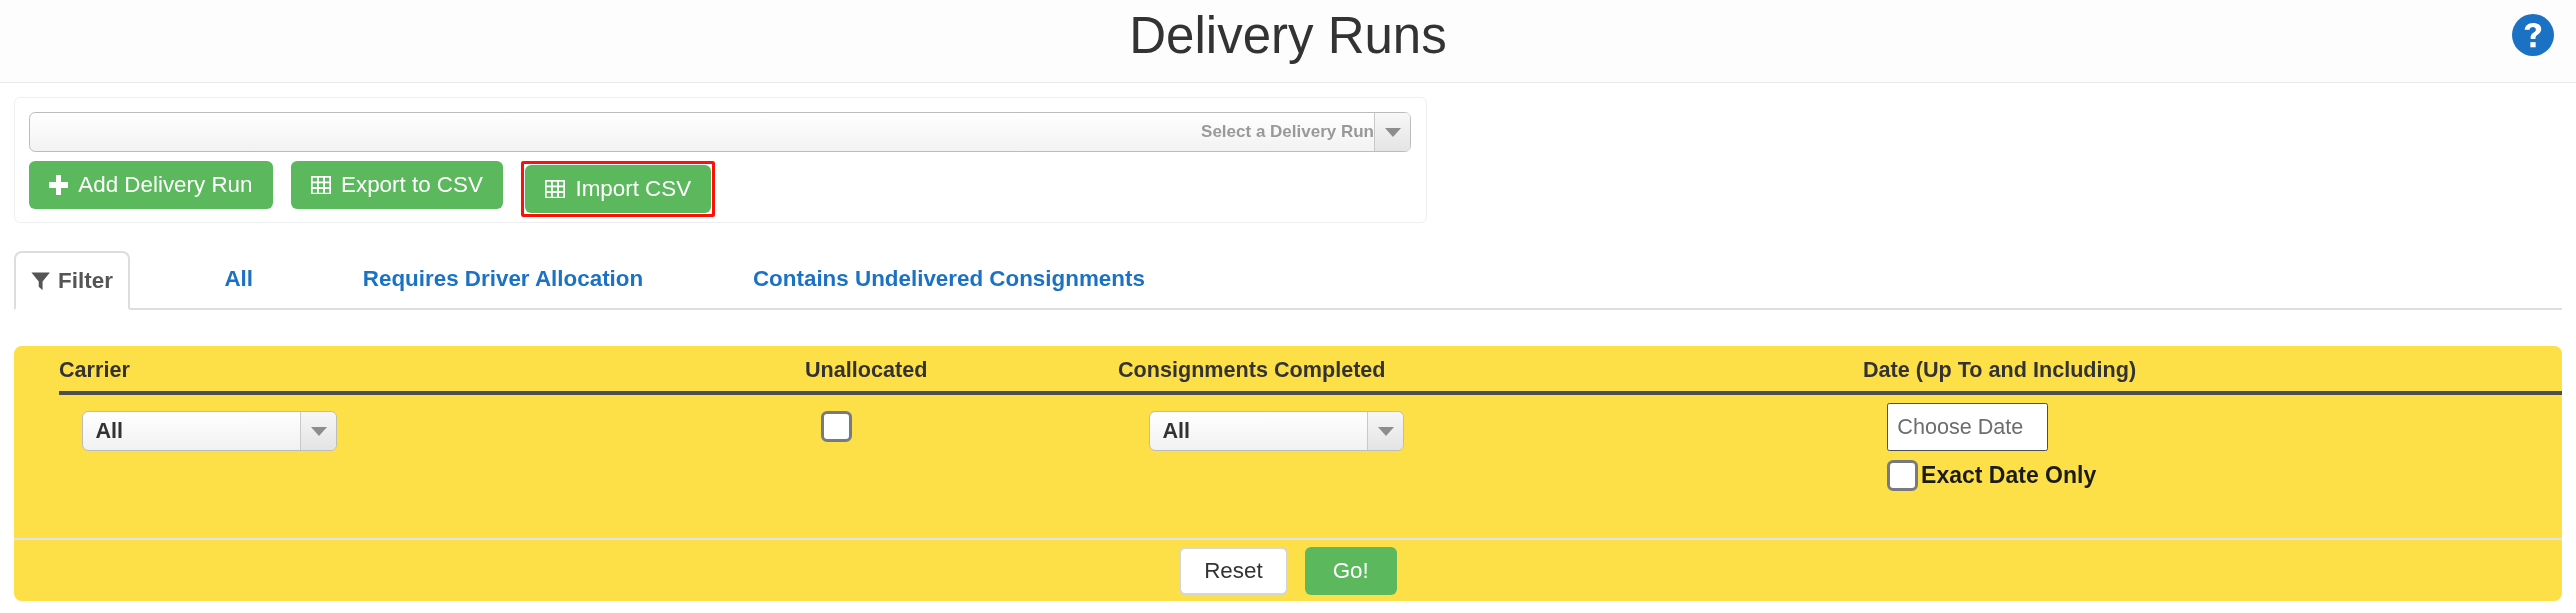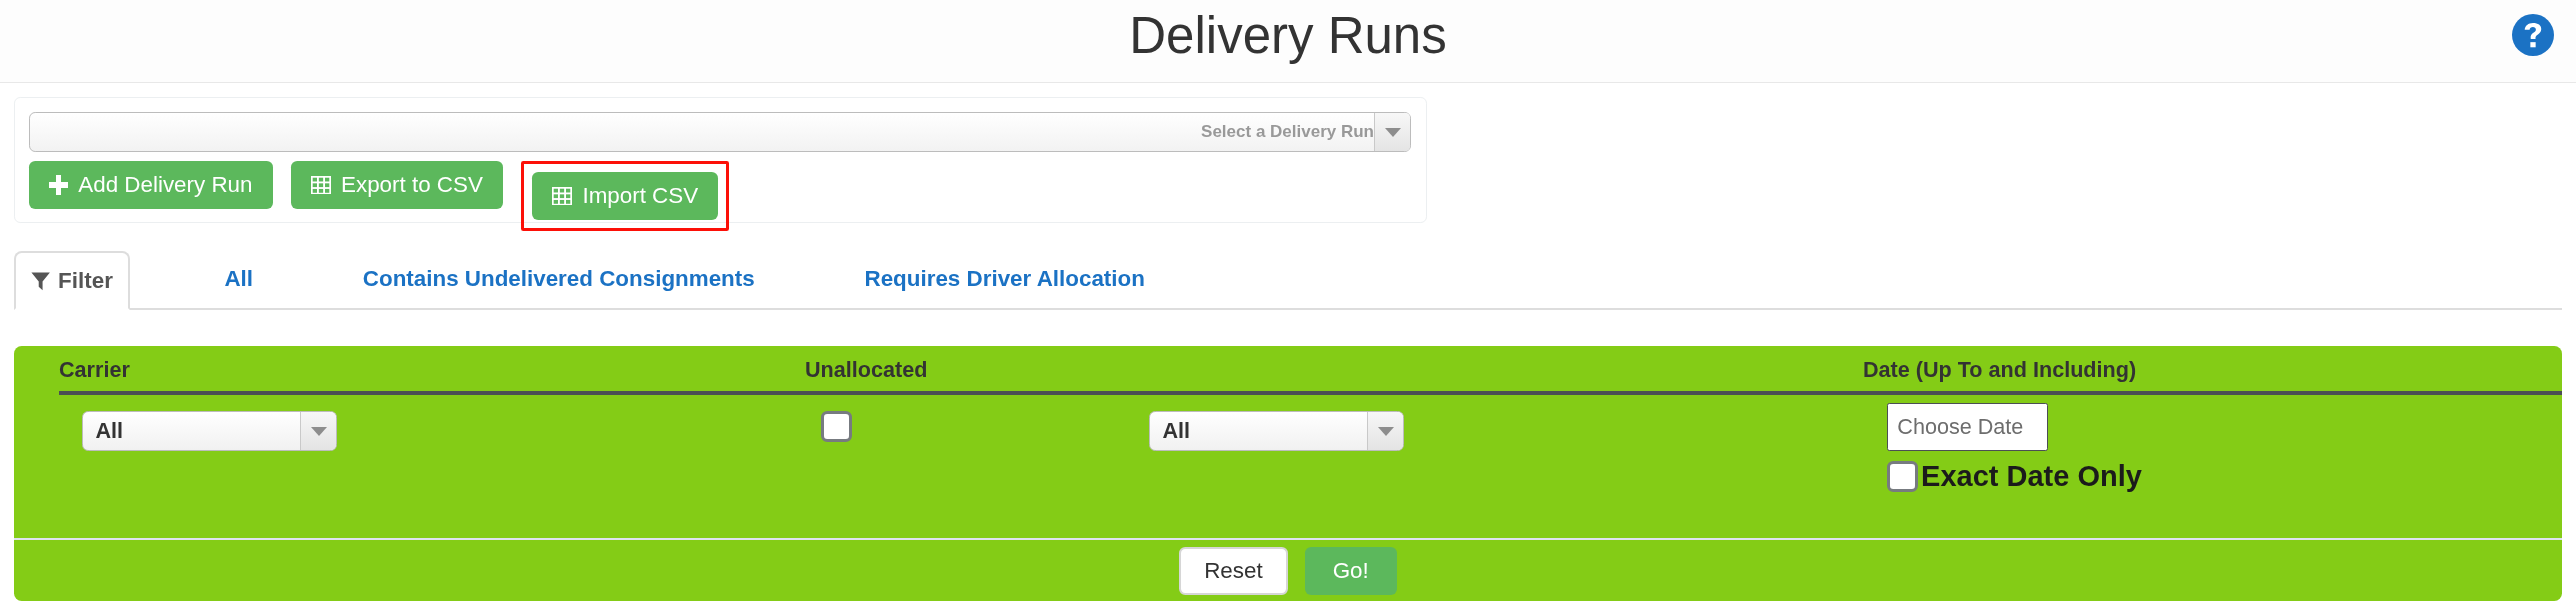--- a/index.html
+++ b/index.html
@@ -114,21 +114,21 @@
     font-family: "Liberation Sans", sans-serif;
     display: inline-flex;
     align-items: center;
     gap: 10px;
     cursor: pointer;
     white-space: nowrap;
   }
   .btn-highlight-wrap {
     border: 3.9px solid #fc1008;
     border-radius: 2.3px;
-    padding: 8px;
+    padding: 1px;
     display: inline-block;
     line-height: 0;
   }
   .icon-plus {
     position: relative;
     width: 19.3px; height: 19.3px;
     display: inline-block;
   }
   .icon-plus::before, .icon-plus::after {
     content: "";
@@ -185,21 +185,21 @@
   }
   .funnel-icon svg { display: block; }
 
   
   .filter-panel {
     position: absolute;
     left: 14px;
     top: 346px;
     width: 2548px;
     height: 255px;
-    background: #84cc16;
+    background: #fde047;
     border-radius: 7.7px;
   }
   .filter-head {
     position: relative;
     height: 45px;
   }
   .filter-head .hcell {
     position: absolute;
     top: 10.8px;
     font-size: 21.6px;
@@ -273,21 +273,21 @@
     color: #6d6d6d;
     cursor: text;
   }
   .exact-row {
     position: absolute;
     display: flex;
     align-items: center;
     gap: 3.1px;
   }
   .exact-label {
-    font-size: 29px;
+    font-size: 23px;
     font-weight: 700;
     color: #1b1b1b;
     white-space: nowrap;
   }
 
   .btn-reset {
     height: 48px;
     padding: 0 23px;
     background: #ffffff;
     border: 2.3px solid #d6d6d6;
@@ -379,34 +379,35 @@
       </svg>
     </span>
     <span>Filter</span>
   </div>
 
   <div class="tab tab-link">
     <span>All</span>
   </div>
 
   <div class="tab tab-link">
+    <span>Requires Driver Allocation</span>
+  </div>
+
+  <div class="tab tab-link">
     <span>Contains Undelivered Consignments</span>
-  </div>
-
-  <div class="tab tab-link">
-    <span>Requires Driver Allocation</span>
   </div>
 
 </div>
 
 <div class="filter-panel">
 
   <div class="filter-head">
     <div class="hcell" style="left:45px;">Carrier</div>
     <div class="hcell" style="left:791px;">Unallocated</div>
+    <div class="hcell" style="left:1104px;">Consignments Completed</div>
     <div class="hcell" style="left:1849px;">Date (Up To and Including)</div>
     <div class="head-rule"></div>
   </div>
 
   <div class="filter-body">
 
     <div class="mini-select" style="left:68px; top:20px; width:255px;">
       <div class="mini-select-value">All</div>
       <div class="run-select-arrow">
         <span class="caret-down"></span>

